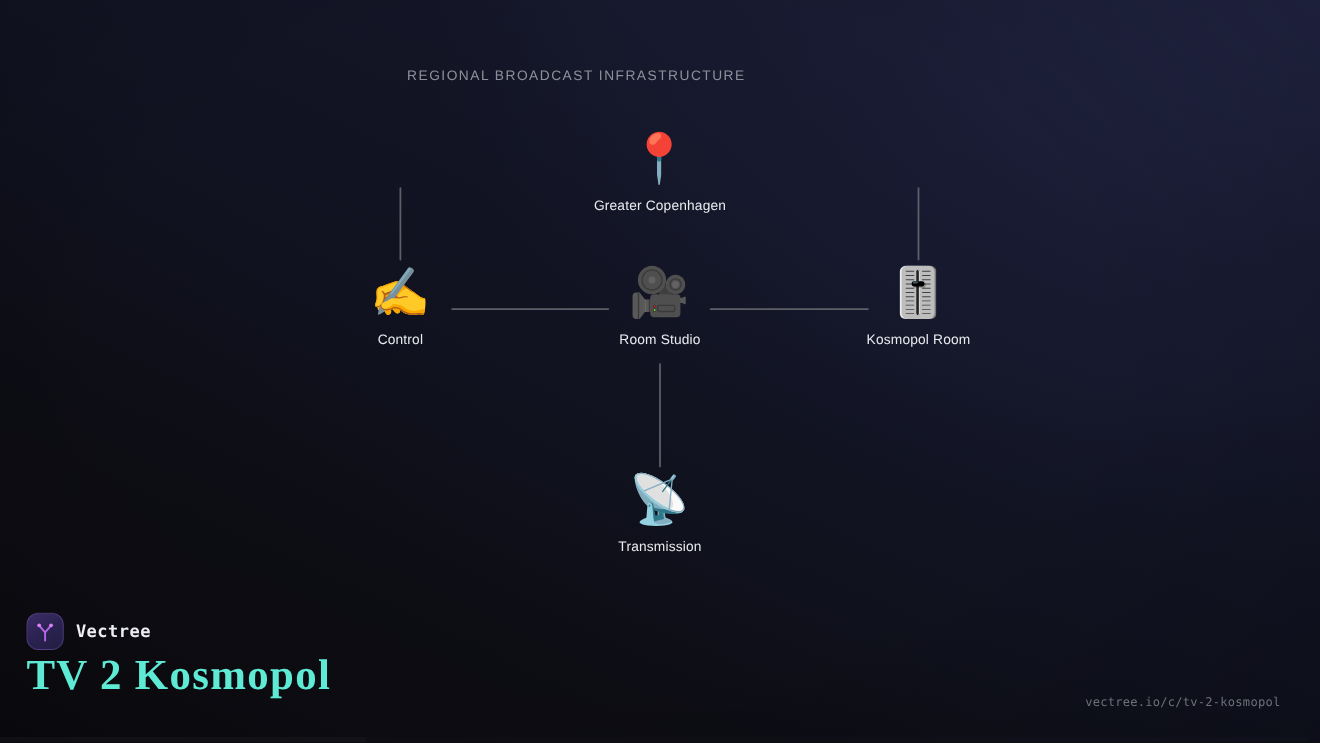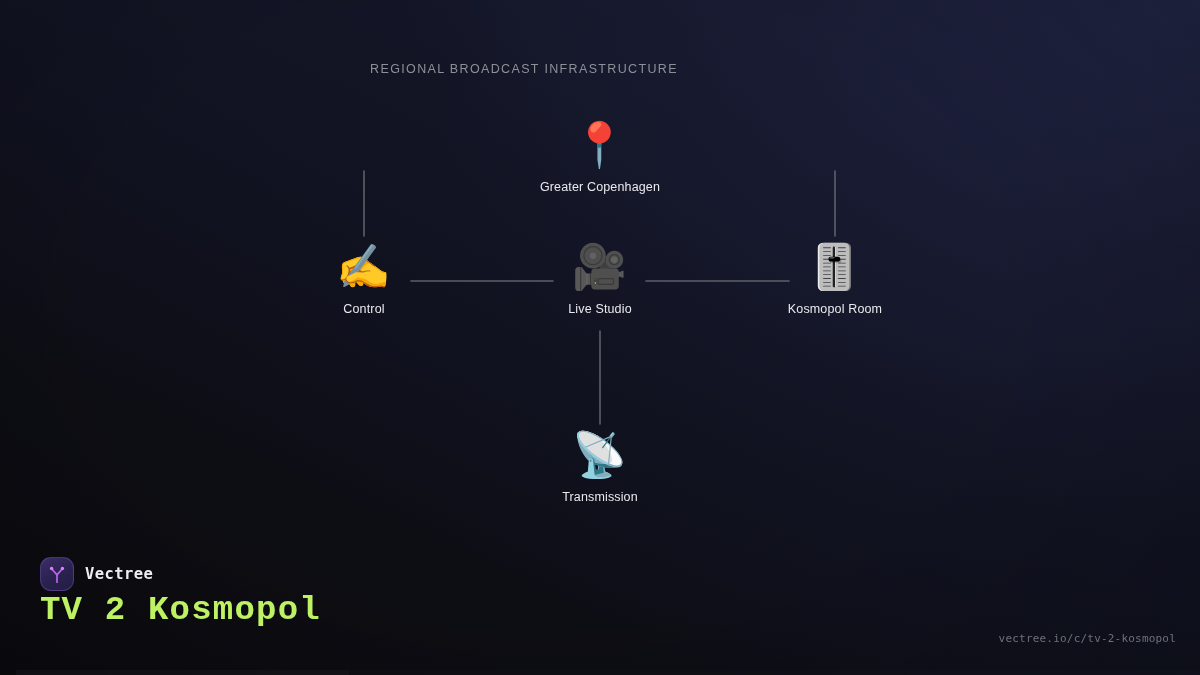--- a/index.html
+++ b/index.html
@@ -93,24 +93,23 @@
     font-size: 12.5px;
     color: #e9eaee;
     font-weight: 400;
     letter-spacing: 0.15px;
     white-space: nowrap;
   }
 
   
   #footer-bar {
     position: absolute;
-    left: 0; right: 0; bottom: 0;
+    left: 0; right: 12px; bottom: 0;
     height: 122px;
     z-index: 6;
-    margin-left: 16px;
   }
 
   #brand-row {
     position: absolute;
     left: 24px;
     top: 4px;
     display: flex;
     align-items: center;
     gap: 11px;
   }
@@ -132,24 +131,24 @@
     font-size: 15.5px;
     font-weight: 700;
     color: #eceef3;
     letter-spacing: 0.4px;
   }
 
   #project-title {
     position: absolute;
     left: 24px;
     top: 38px;
-    font-family: Liberation Mono, monospace;
-    font-size: 34px;
+    font-family: Liberation Serif, serif;
+    font-size: 39px;
     font-weight: 700;
-    color: #bef264;
+    color: #5eead4;
     letter-spacing: 1.2px;
     white-space: nowrap;
   }
 
   #share-url {
     position: absolute;
     right: 24px;
     bottom: 30px;
     font-family: "DejaVu Sans Mono", monospace;
     font-size: 11px;
@@ -195,21 +194,21 @@
     <div class="node-label">Greater Copenhagen</div>
   </div>
 
   <div class="graph-node" style="left:364px; top:240px;">
     <div class="node-emoji">✍️</div>
     <div class="node-label">Control</div>
   </div>
 
   <div class="graph-node" style="left:600px; top:240px;">
     <div class="node-emoji">🎥</div>
-    <div class="node-label">Live Studio</div>
+    <div class="node-label">Room Studio</div>
   </div>
 
   <div class="graph-node" style="left:835px; top:240px;">
     <div class="node-emoji">🎚️</div>
     <div class="node-label">Kosmopol Room</div>
   </div>
 
   <div class="graph-node" style="left:600px; top:428px;">
     <div class="node-emoji">📡</div>
     <div class="node-label">Transmission</div>

